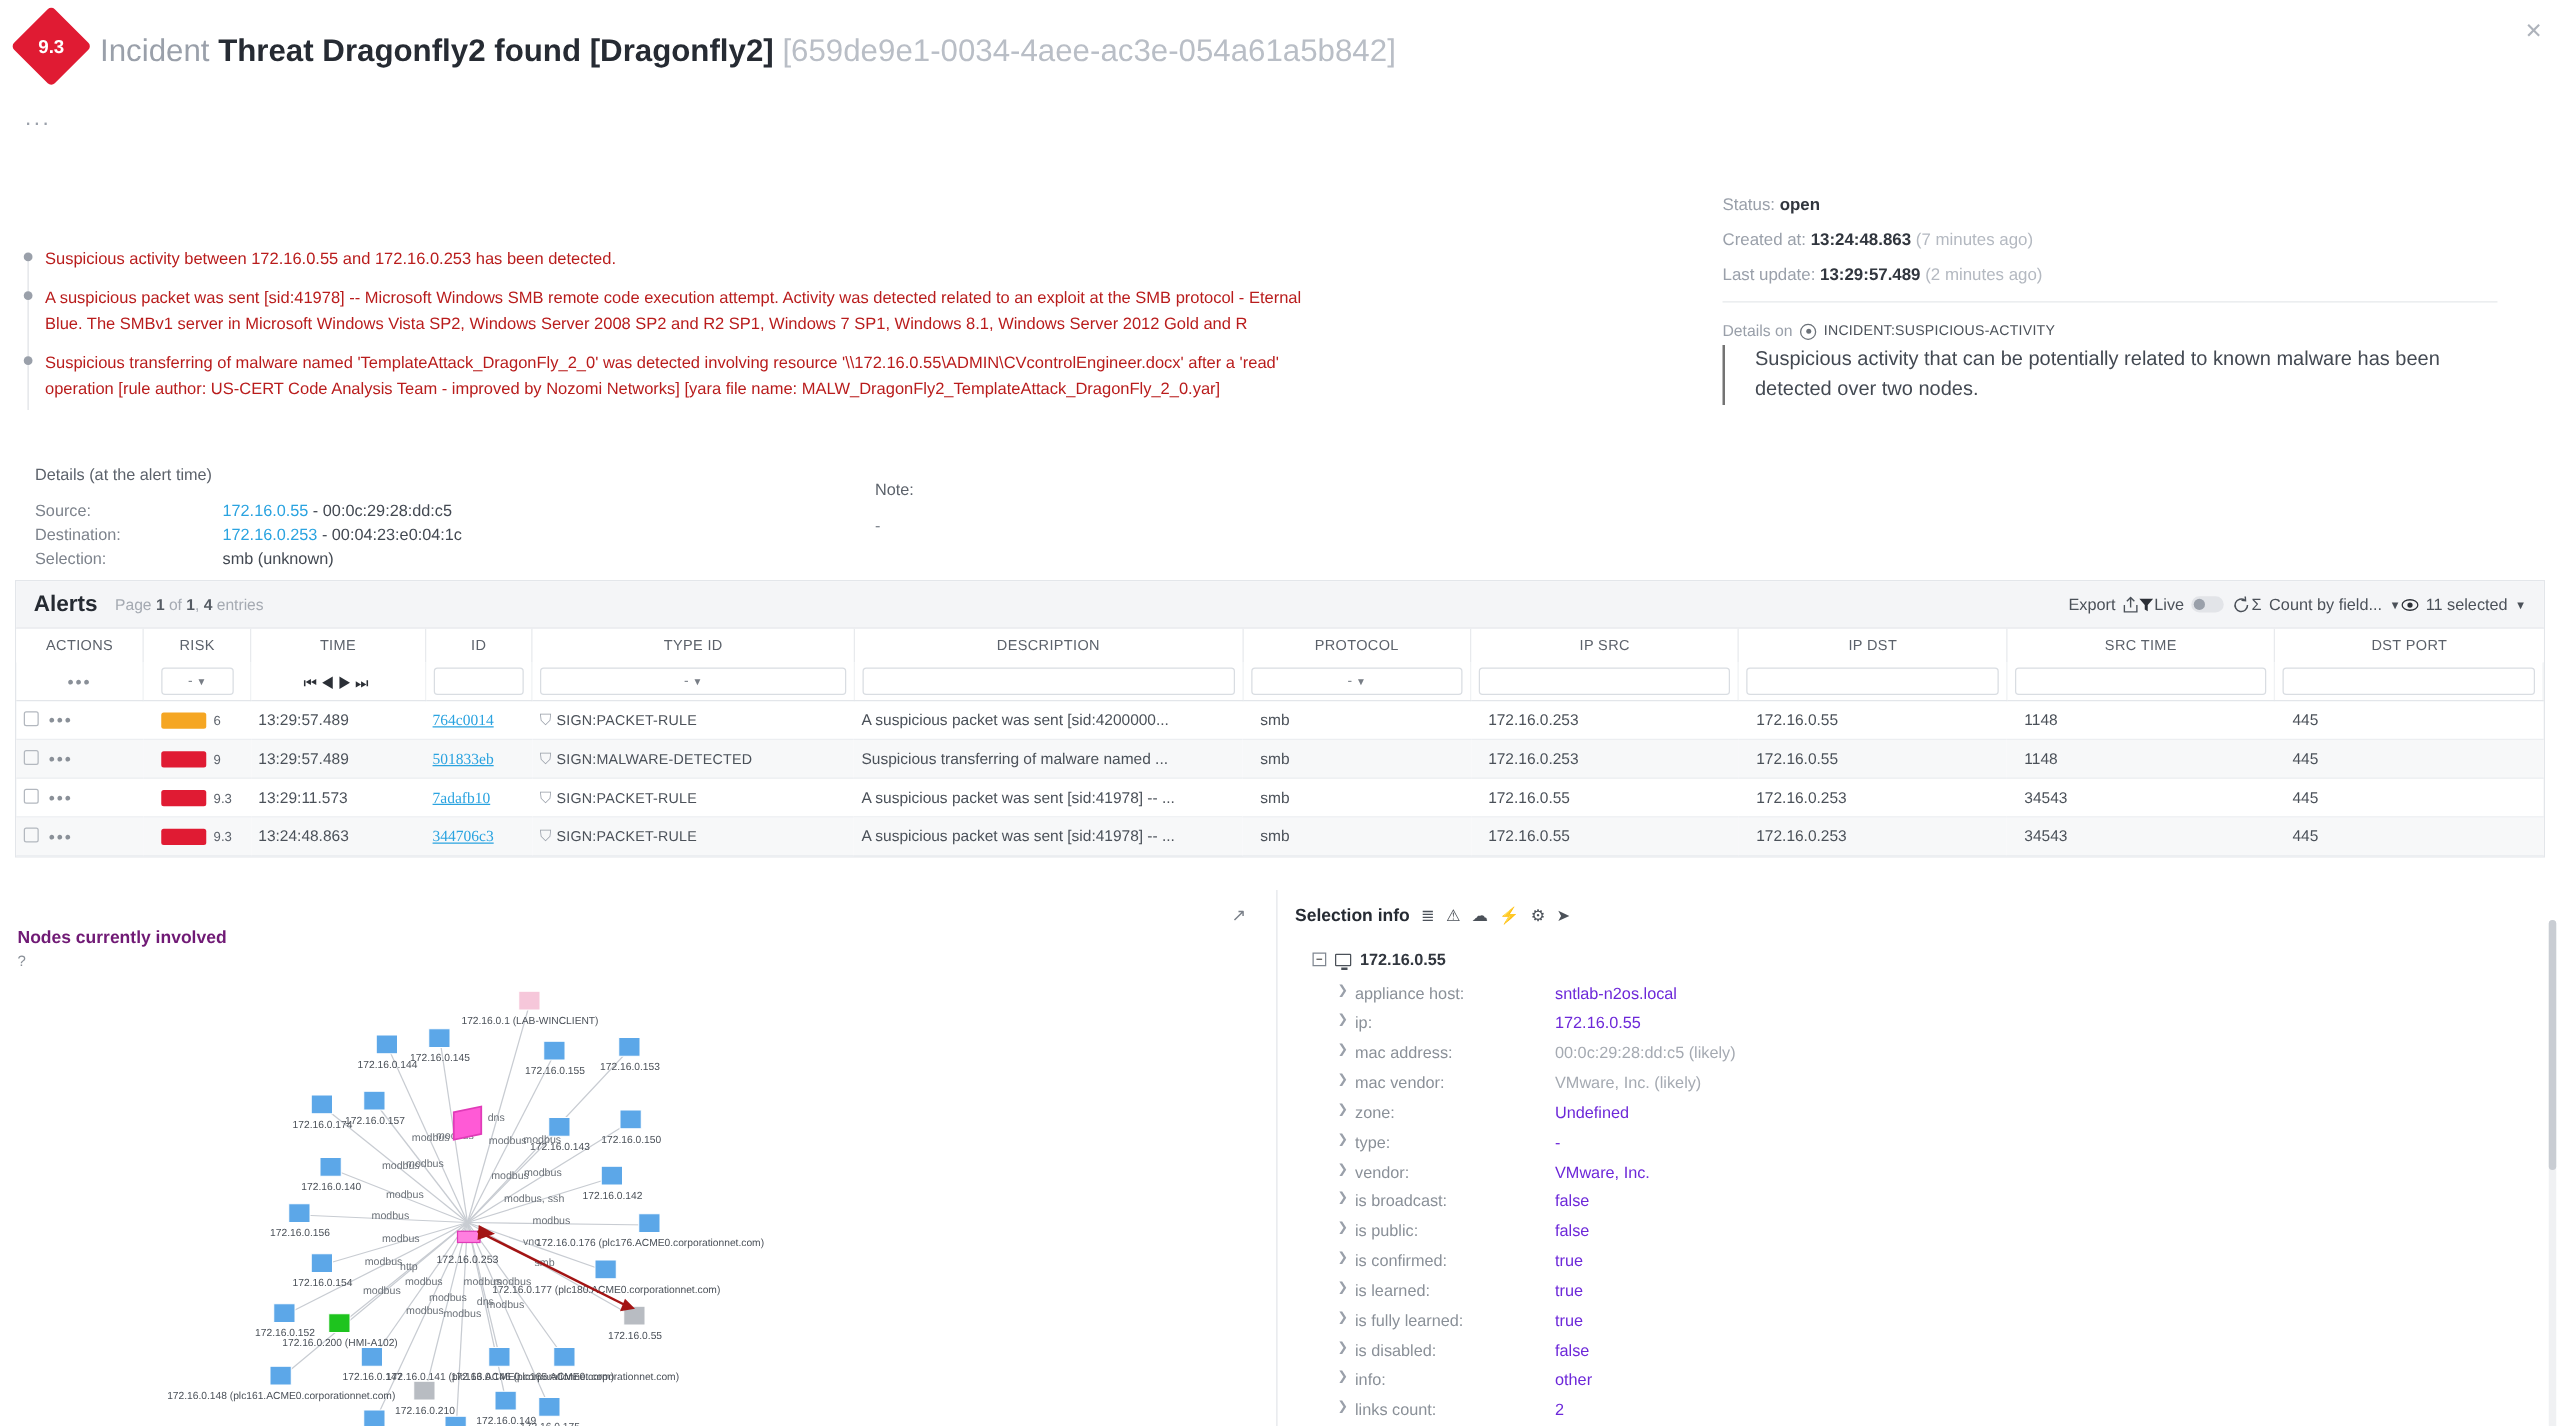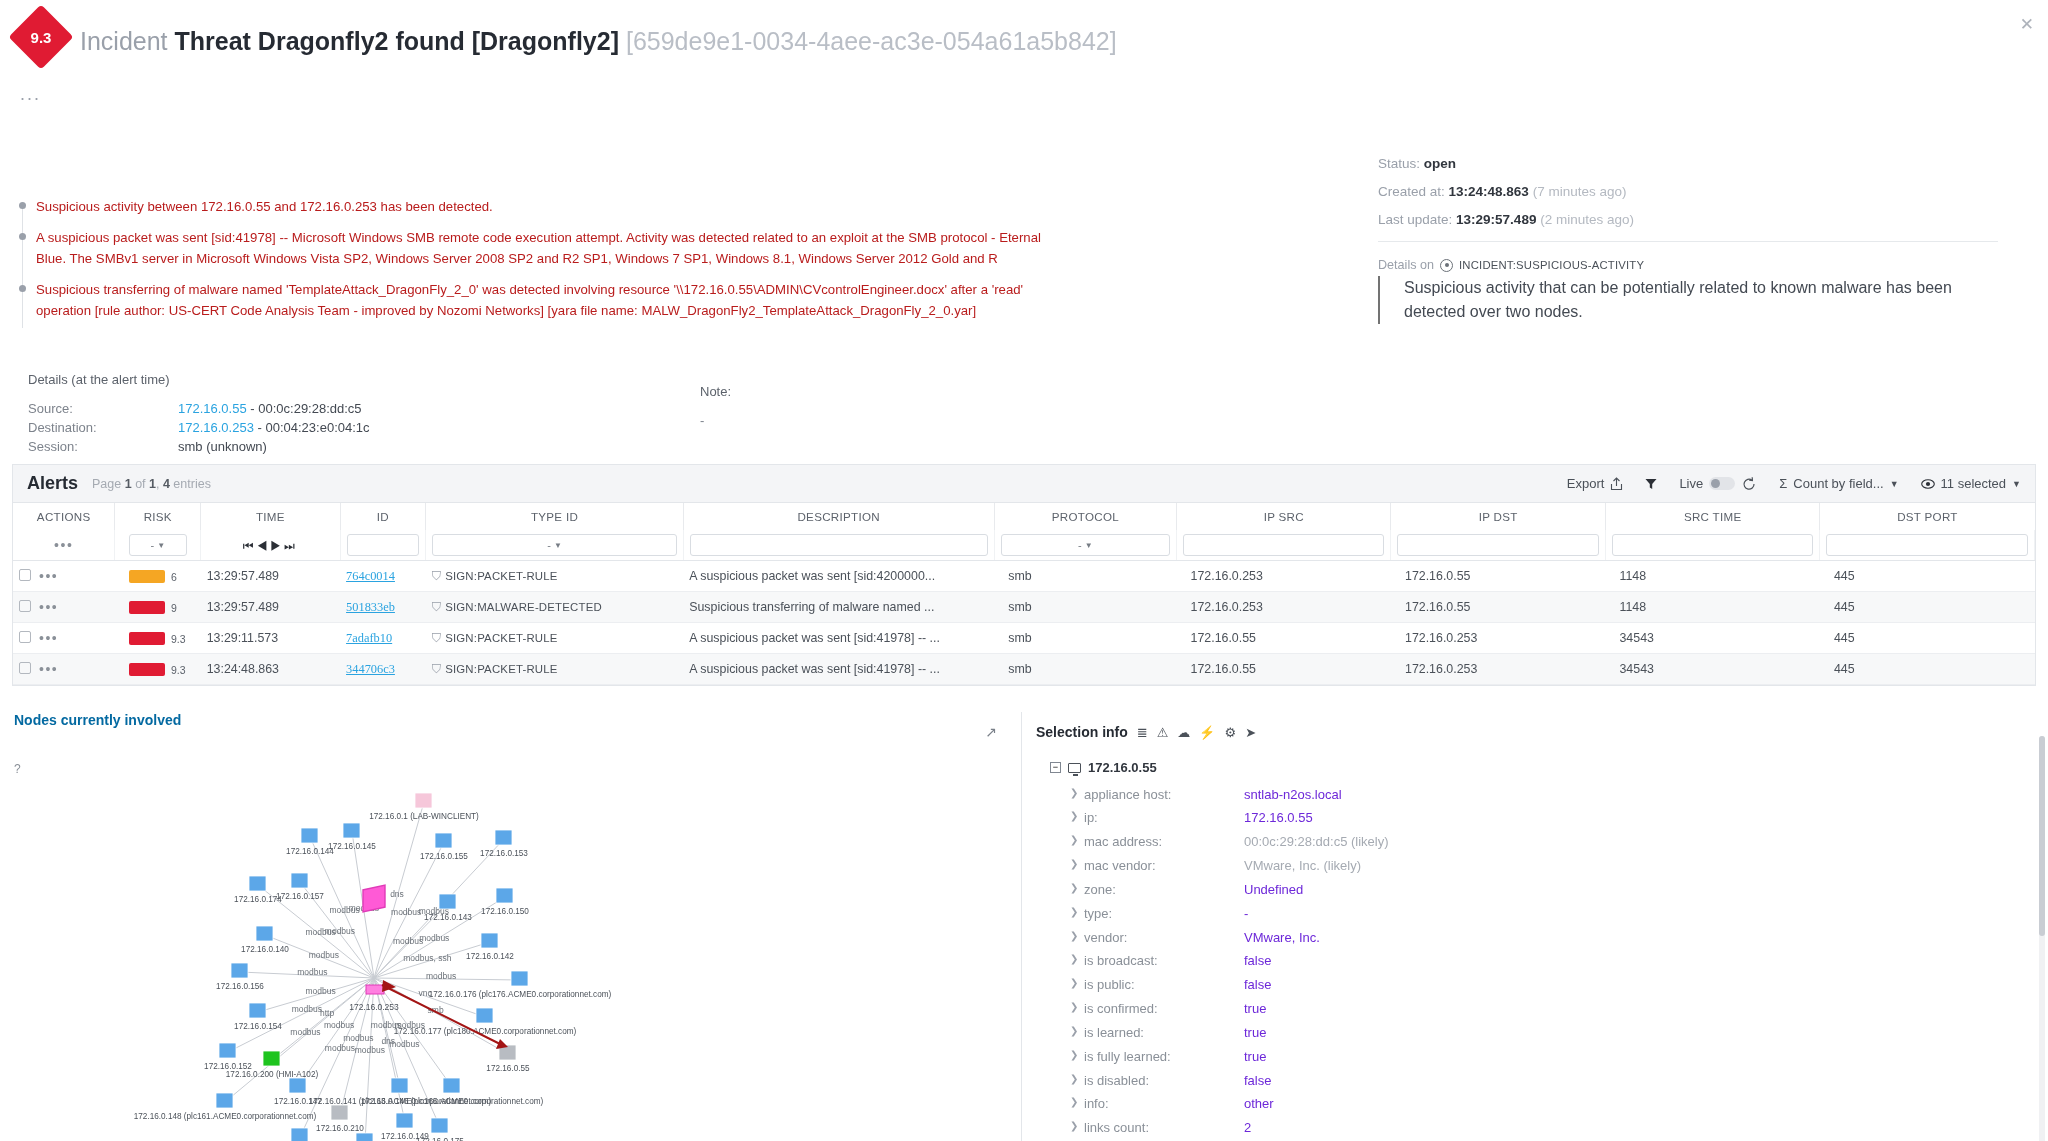--- a/index.html
+++ b/index.html
@@ -65,21 +65,21 @@
   .note-col { position:absolute; left:700px; top:312px; font-size:13px; }
   .note-col .k { color:#5c626b; margin-bottom:14px; }
   .note-col .v { color:#7d838c; }
 
   
   .alerts-wrap { position:absolute; left:12px; top:392px; width:2024px; border:1px solid #e3e6ea; background:#fff; }
   .alerts-toolbar { height:38px; background:#f4f5f7; border-bottom:1px solid #e3e6ea; display:flex; align-items:center; padding:0 14px; }
   .alerts-title { font-size:18px; font-weight:bold; color:#262b33; margin-right:14px; }
   .alerts-page { font-size:12.5px; color:#a5aab2; }
   .alerts-page b { color:#555b63; }
-  .tb-right { margin-left:auto; display:flex; align-items:center; gap:22px; font-size:13px; color:#4b5159; }
+  .tb-right { margin-left:auto; display:flex; align-items:center; font-size:13px; color:#4b5159; }
   .tb-item { display:flex; align-items:center; gap:6px; cursor:pointer; }
   .toggle { width:26px; height:13px; border-radius:7px; background:#e2e4e8; position:relative; }
   .toggle::after { content:""; position:absolute; left:2px; top:2px; width:9px; height:9px; border-radius:50%; background:#9aa0aa; }
 
   table.alerts { width:100%; border-collapse:collapse; table-layout:fixed; }
   table.alerts th {
     font-size:11.6px; font-weight:normal; color:#5c626b; letter-spacing:.3px;
     padding:7px 4px; border-right:1px solid #e8eaed; text-align:center; background:#fff;
   }
   table.alerts th:last-child{border-right:none;}
@@ -95,21 +95,21 @@
   .riskbar { display:inline-block; width:36px; height:13px; border-radius:2px; vertical-align:middle;}
   .riskval { font-size:10.5px; color:#5c626b; margin-left:6px; vertical-align:middle;}
   .idlink { color:#2aa3e0; text-decoration:underline;font-family:Liberation Serif, serif; }
   .shield { color:#9aa0aa; margin-right:4px; }
   .typeid { font-size:11.4px; color:#4b5159; letter-spacing:.2px;}
   .ellip { overflow:hidden; text-overflow:ellipsis; white-space:nowrap; }
 
   
   .bottom { position:absolute; left:0; top:640px; width:2048px; height:501px; display:flex; }
   .graphpanel { width:1022px; position:relative; border-right:1px solid #e3e6ea;}
-  .graph-title { position:absolute; left:14px; top:0; font-size:14px; font-weight:bold; color:#0369a1; }
+  .graph-title { position:absolute; left:14px; top:29px; font-size:14px; font-weight:bold; color:#701a75; }
   .expand-ico { position:absolute; right:24px; top:12px; color:#7a8089; font-size:14px; cursor:pointer;}
   .qmark { position:absolute; left:14px; top:50px; color:#8a9098; font-size:12px; }
   .graph-svg { position:absolute; left:0; top:30px; }
 
   .selpanel { flex:1; position:relative; padding:12px 0 0 14px; }
   .sel-head { display:flex; align-items:center; gap:9px; font-size:14px; font-weight:bold; color:#262b33; }
   .sel-head .ic { font-weight:normal; color:#4b5159; font-size:13px; cursor:pointer; }
   .node-head { margin:20px 0 8px 14px; display:flex; align-items:center; gap:7px; font-size:13px; color:#31363e; font-weight:bold;}
   .minus-box { width:11px; height:11px; border:1px solid #808791; display:inline-flex; align-items:center; justify-content:center; font-size:9px; line-height:1; color:#555; }
   .mon-icon { width:13px; height:10px; border:1.6px solid #4b5159; border-radius:1px; position:relative; }
@@ -177,21 +177,21 @@
     <div class="ad-title">Details (at the alert time)</div>
     <div class="ad-grid">
       <div class="k">Source:</div>
       <div class="v">
         <a>172.16.0.55</a><span> - 00:0c:29:28:dd:c5</span>
       </div>
       <div class="k">Destination:</div>
       <div class="v">
         <a>172.16.0.253</a><span> - 00:04:23:e0:04:1c</span>
       </div>
-      <div class="k">Session:</div>
+      <div class="k">Selection:</div>
       <div class="v">smb (unknown)</div>
     </div>
   </div>
   <div class="note-col">
     <div class="k">Note:</div>
     <div class="v">-</div>
   </div>
 
   <div class="alerts-wrap">
     <div class="alerts-toolbar">

